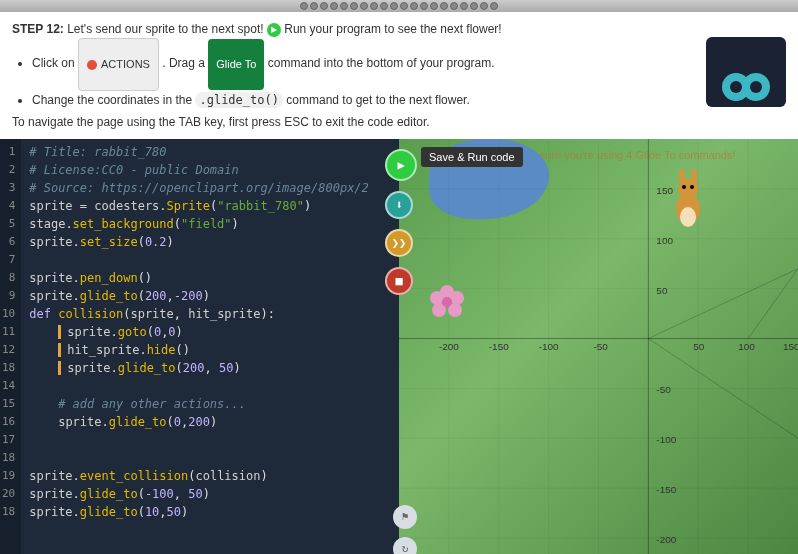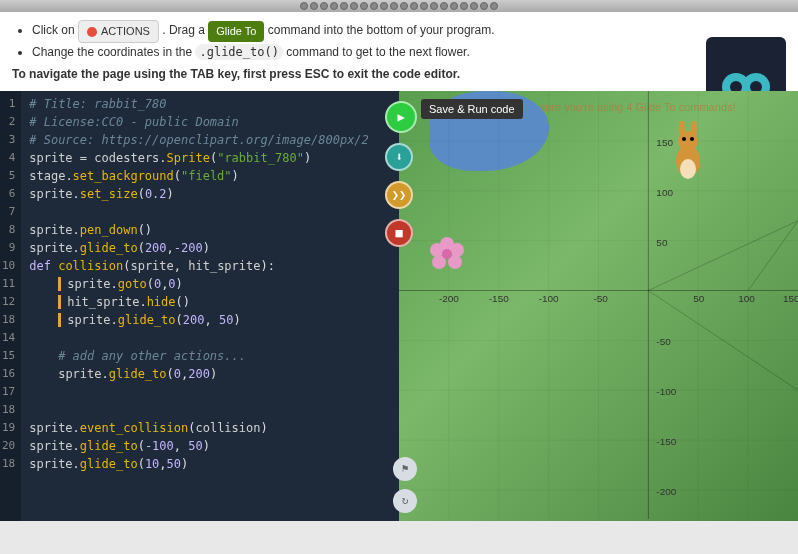--- a/index.html
+++ b/index.html
@@ -4,24 +4,24 @@
 <style>
   * { margin: 0; padding: 0; box-sizing: border-box; }
   body { font-family: Arial, sans-serif; background: #e8e8e8; width: 798px; height: 554px; overflow: hidden; }
   
   .top-bar { height: 12px; background: linear-gradient(#ccc,#aaa); display:flex; justify-content:center; align-items:center; gap:2px;}
   .top-bar .dot { width:8px; height:8px; border-radius:50%; background:#888; border:1px solid #666;}
   
   .instructions { background: #fff; padding: 8px 12px; font-size: 12px; color: #333; line-height: 1.5; position:relative; }
   .instructions .step-title { font-weight: bold; }
   .instructions ul { margin-left: 20px; list-style: disc; }
-  .inline-btn { display: inline-block; padding: 2px 8px; border-radius: 4px; font-size: 11px; vertical-align: middle; }
+  .inline-btn { display: inline-block; padding: 17px 8px; border-radius: 4px; font-size: 11px; vertical-align: middle; }
   .inline-btn.actions { background: #eee; border: 1px solid #ccc; color: #333; }
   .inline-btn.actions::before { content:''; display:inline-block; width:10px; height:10px; background:#e74c3c; border-radius:50%; margin-right:4px; vertical-align:middle;}
-  .inline-btn.glide { background: #4d7c0f; color: #fff; }
+  .inline-btn.glide { background: #15803d; color: #fff; }
   .inline-circle { display:inline-block; width:14px; height:14px; border-radius:50%; background:#2ecc40; vertical-align:middle; position:relative;}
   .inline-circle::after { content:'▶'; color:#fff; font-size:8px; position:absolute; left:4px; top:1px;}
   code { font-family: monospace; background: #f0f0f0; padding: 1px 4px; border-radius: 8px; }
   .owl-box { position:absolute; right:12px; top:25px; width:80px; height:70px; background:#1a2233; border-radius:6px; display:flex; align-items:flex-end; justify-content:center;}
   .owl-box svg { width:50px; height:40px;}
   
   .workspace { display: flex; height: calc(100% - 124px); }
   
   .editor { width: 50%; background: #1e2a3a; color: #ddd; font-family: monospace; font-size: 12px; display: flex; position: relative; }
   .gutter { background: #16202d; color: #888; text-align: right; padding: 4px 6px 4px 2px; font-size: 11px; line-height: 18px; user-select:none;}
@@ -77,35 +77,41 @@
     <div class="dot"></div>
     <div class="dot"></div>
     <div class="dot"></div>
     <div class="dot"></div>
     <div class="dot"></div>
     <div class="dot"></div>
     <div class="dot"></div>
 </div>
 
 <div class="instructions">
+  <div>
+    <span class="step-title">STEP 12:</span>
+    <span>Let's send our sprite to the next spot!</span>
+    <span class="inline-circle"></span>
+    <span>Run your program to see the next flower!</span>
+  </div>
   <ul>
     <li>
       <span>Click on</span>
       <span class="inline-btn actions">ACTIONS</span>
       <span>. Drag a</span>
       <span class="inline-btn glide">Glide To</span>
       <span>command into the bottom of your program.</span>
     </li>
     <li>
       <span>Change the coordinates in the</span>
       <code>.glide_to()</code>
       <span>command to get to the next flower.</span>
     </li>
   </ul>
-  <div style="font-weight:bold; margin-top:4px;">To navigate the page using the TAB key, first press ESC to exit the code editor.</div>
+  <div style="font-weight:normal; margin-top:4px;">To navigate the page using the TAB key, first press ESC to exit the code editor.</div>
   <div class="owl-box">
     <svg viewBox="0 0 50 40">
       <ellipse cx="15" cy="20" rx="14" ry="14" fill="#3bb8c4"></ellipse>
       <ellipse cx="35" cy="20" rx="14" ry="14" fill="#3bb8c4"></ellipse>
       <circle cx="15" cy="20" r="6" fill="#1a2233"></circle>
       <circle cx="35" cy="20" r="6" fill="#1a2233"></circle>
     </svg>
   </div>
 </div>
 

